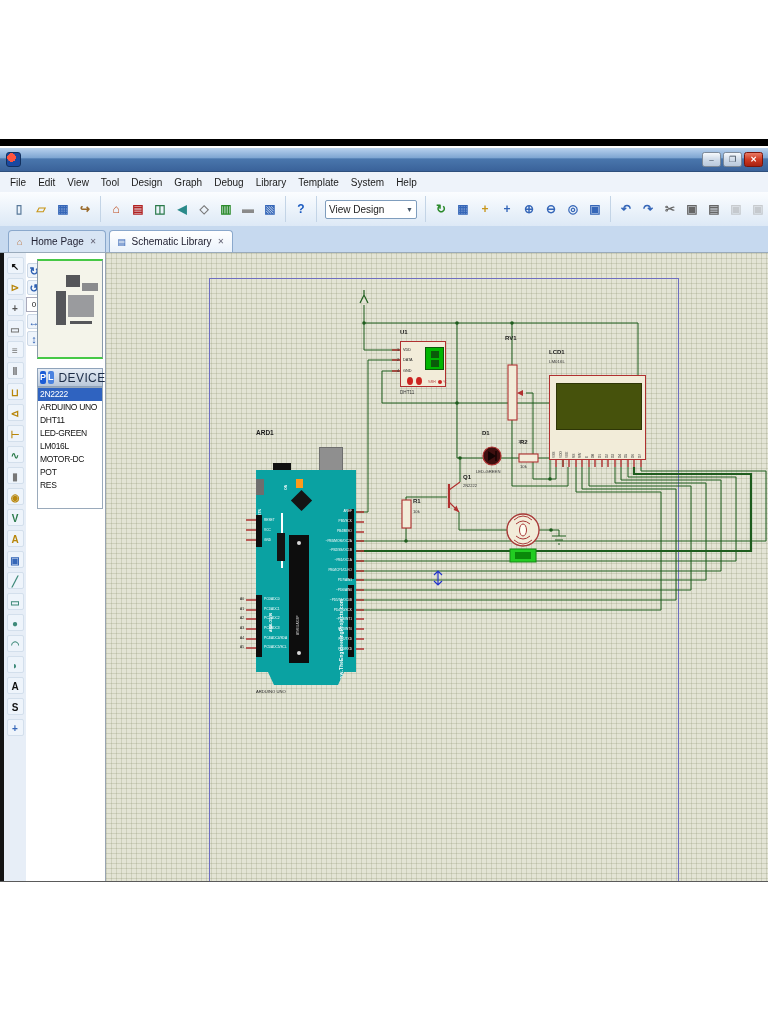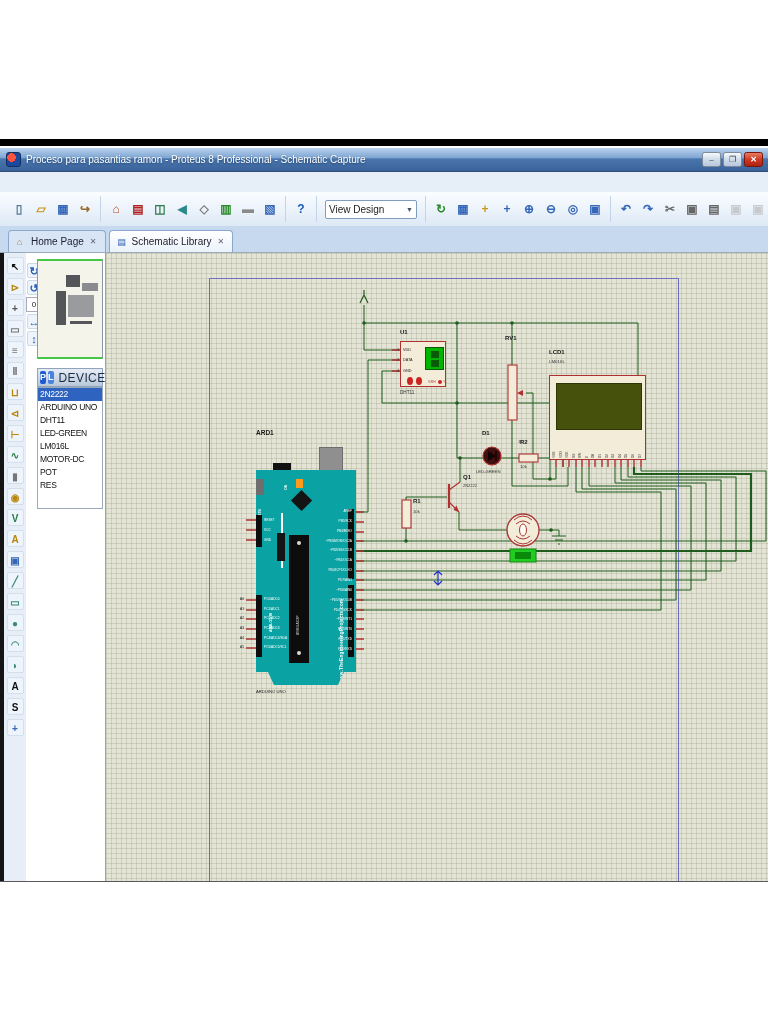--- a/index.html
+++ b/index.html
@@ -126,28 +126,40 @@
 <body>
 
 <div class="page">
 
   <div class="black-rule"></div>
 
   <div class="window">
 
     <div class="titlebar">
       <span class="app-icon"></span>
-      <span class="titlebar-text">Proceso para pasantias ramon - Proteus 8 Professional - Schematic Capture</span>
       <span class="winbtns">
         <span class="winbtn">–</span>
         <span class="winbtn">❐</span>
         <span class="winbtn close">✕</span>
       </span>
     </div>
 
+    <div class="menubar">
+        <span class="menu-item">File</span>
+        <span class="menu-item">Edit</span>
+        <span class="menu-item">View</span>
+        <span class="menu-item">Tool</span>
+        <span class="menu-item">Design</span>
+        <span class="menu-item">Graph</span>
+        <span class="menu-item">Debug</span>
+        <span class="menu-item">Library</span>
+        <span class="menu-item">Template</span>
+        <span class="menu-item">System</span>
+        <span class="menu-item">Help</span>
+      </div>
 
     <div class="toolbar">
       <span class="tgroup">
           <span class="tbtn"><span style="color: rgb(90, 122, 154);">▯</span></span>
           <span class="tbtn"><span style="color: rgb(201, 151, 28);">▱</span></span>
           <span class="tbtn"><span style="color: rgb(53, 102, 184);">▦</span></span>
           <span class="tbtn"><span style="color: rgb(154, 106, 42);">↪</span></span>
         </span>
       <span class="tgroup">
           <span class="tbtn"><span style="color: rgb(192, 74, 26);">⌂</span></span>

